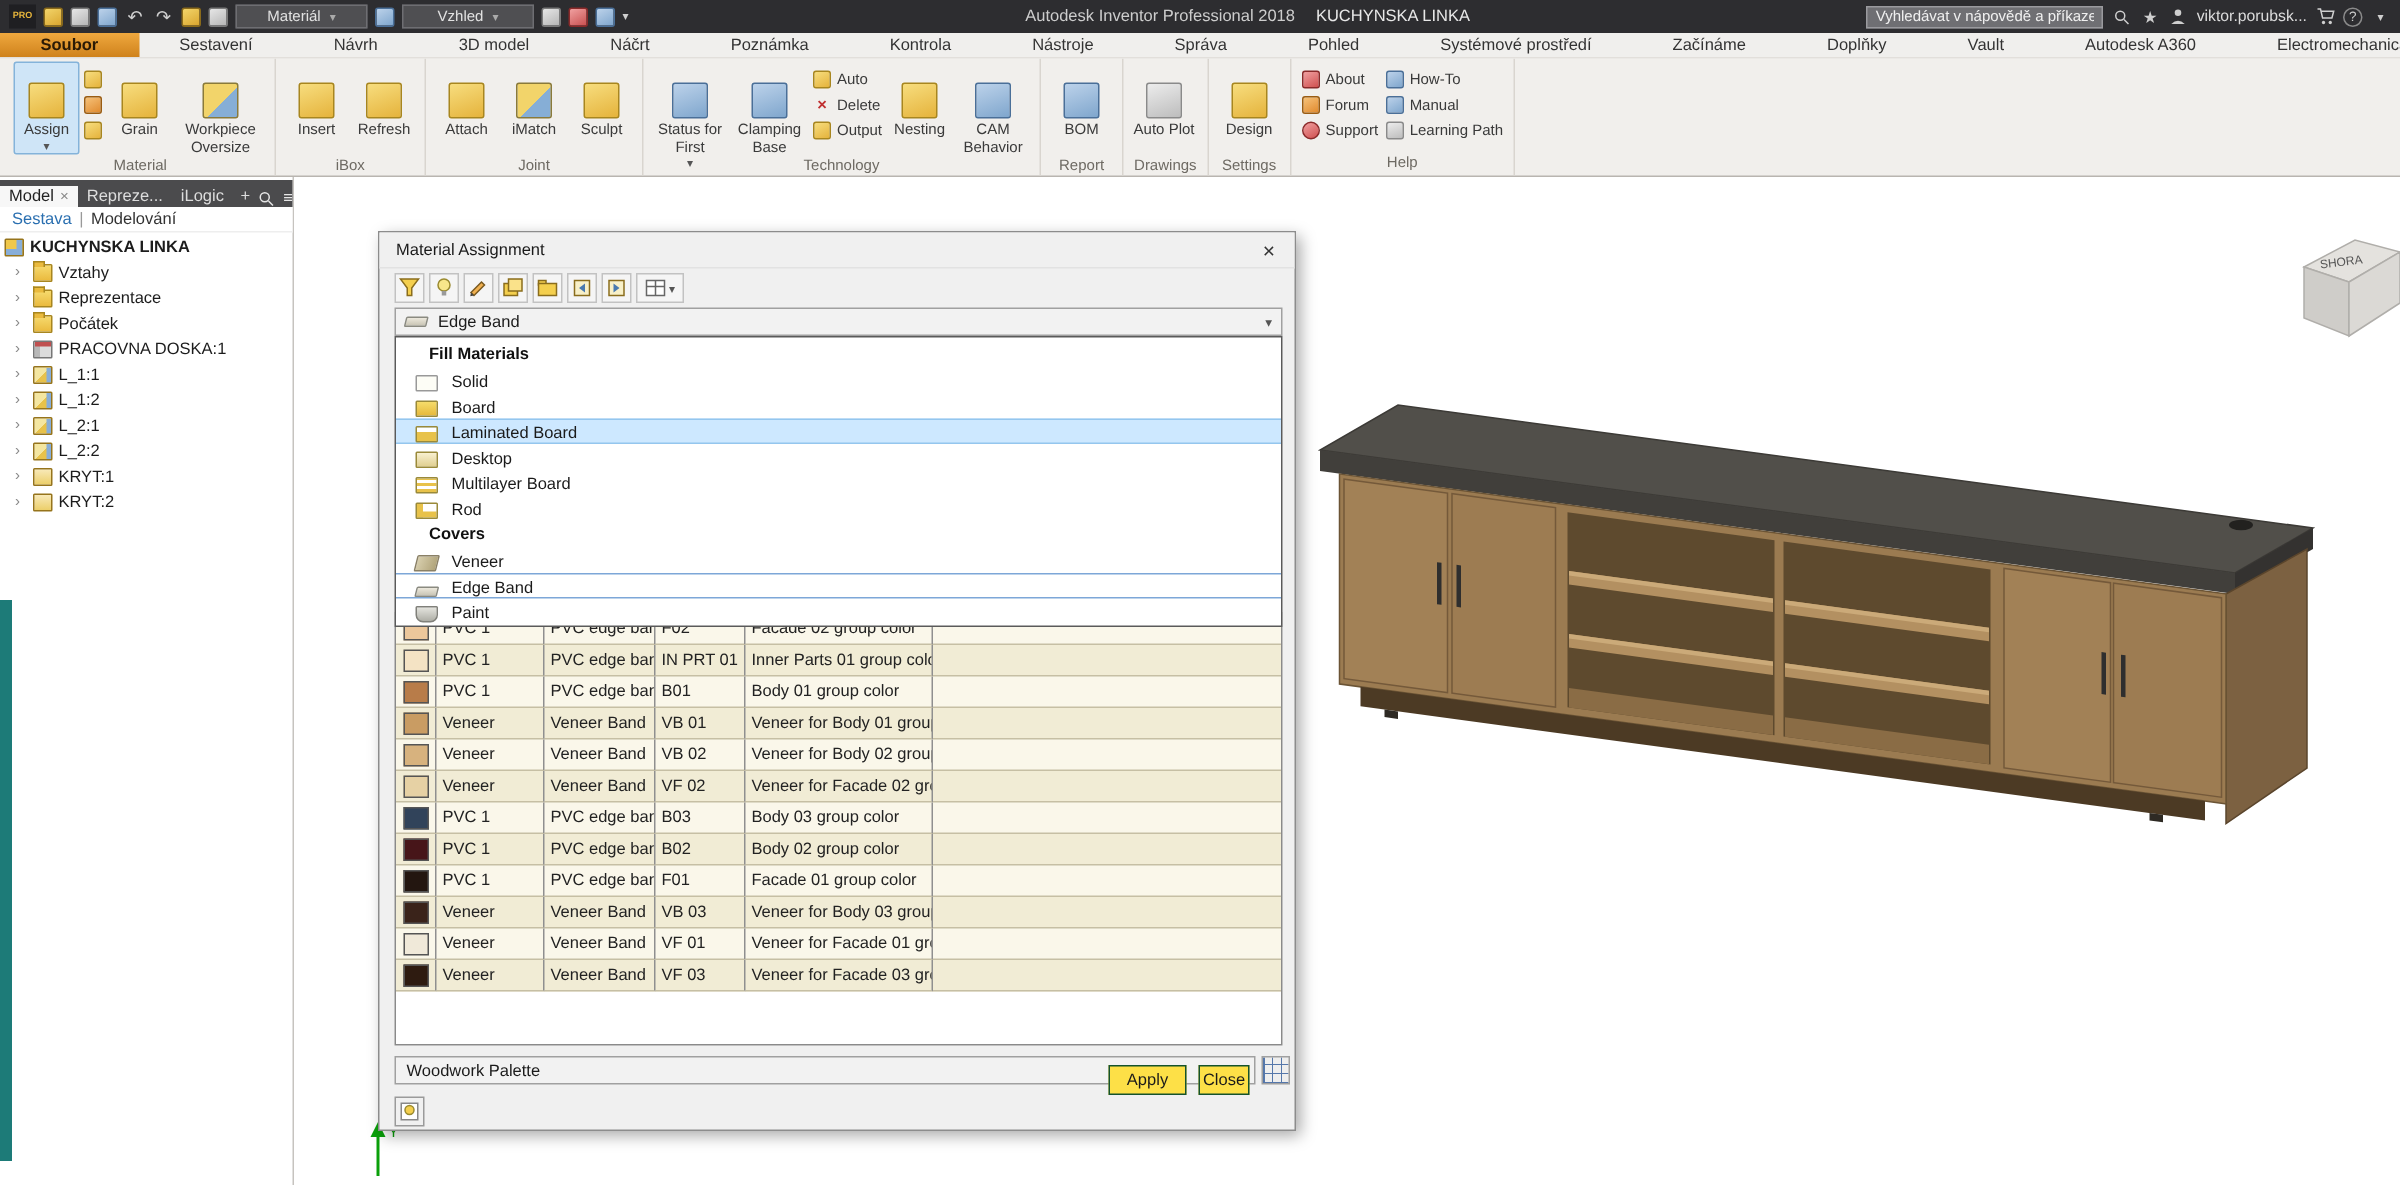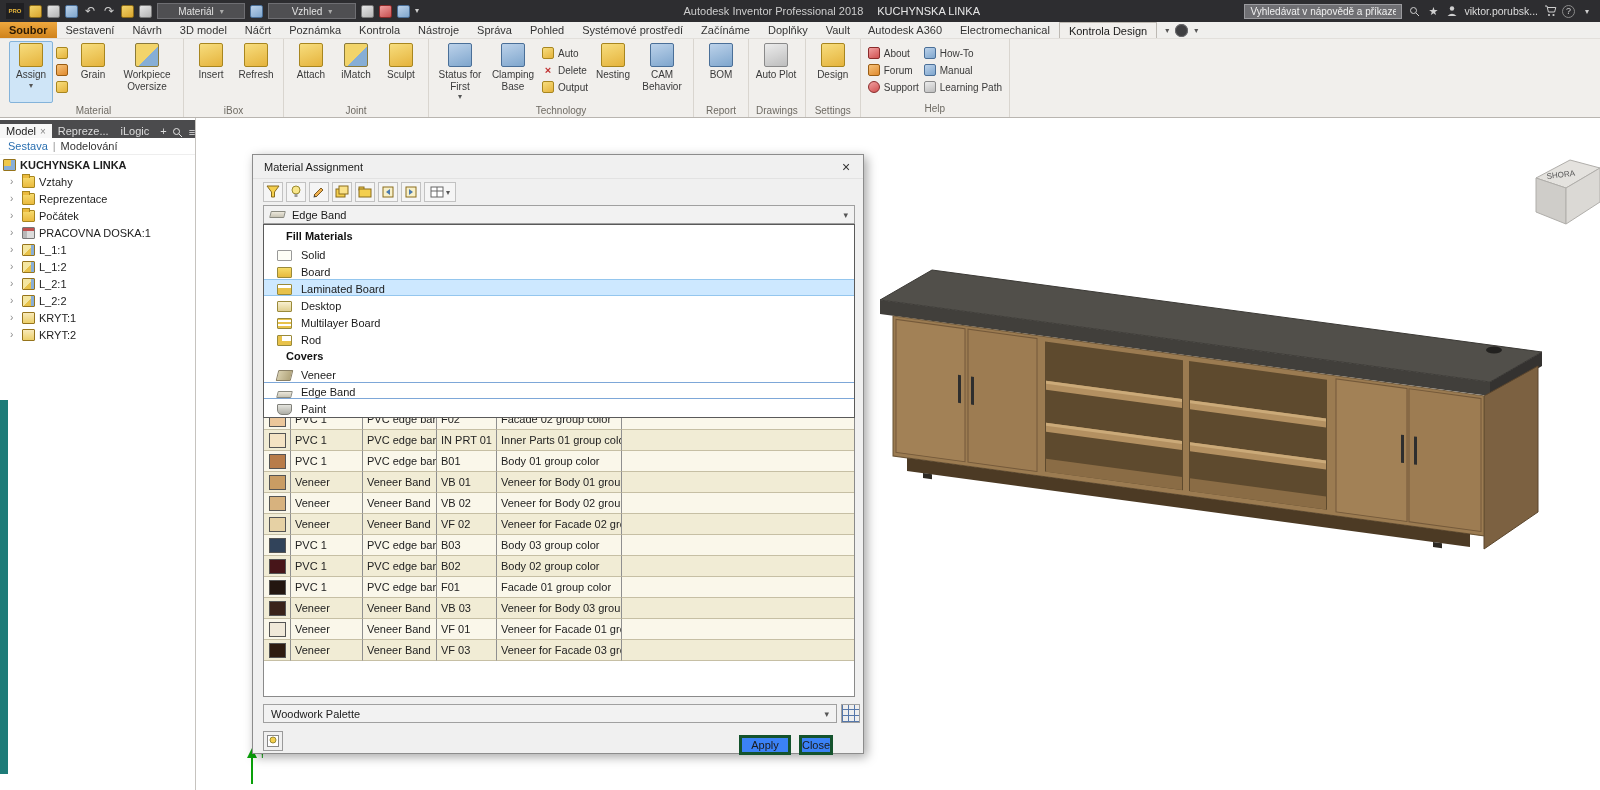--- a/index.html
+++ b/index.html
@@ -24,36 +24,36 @@
   .ttitle .t1{color:#cdcdcd}.ttitle .t2{color:#e8e8e8}
   .spacer{flex:1}
   .searchbox{width:158px;height:15px;background:#6f6f73;border:1px solid #9a9a9e;color:#f0f0f0;
     font-size:10px;padding:0 5px;font-family:"Liberation Sans",sans-serif}
   .tbicon{width:14px;height:14px;display:flex;align-items:center;justify-content:center;color:#cfcfcf;font-size:11px}
   .username{color:#dcdcdc;font-size:10.5px;white-space:nowrap}
 
   
   .rtabs{position:absolute;left:0;top:22px;width:100%;height:17px;background:#f0efed;
     display:flex;align-items:stretch;font-size:11px;z-index:19;border-bottom:1px solid #e2dfdb}
-  .rtab{padding:1px 9px;display:flex;align-items:center;color:#333;white-space:nowrap}
+  .rtab{padding:1px 27px;display:flex;align-items:center;color:#333;white-space:nowrap}
   .rtab.soubor{background:linear-gradient(#efa83e,#cf821c);color:#2a1a05;font-weight:bold}
   .rtab.active{background:#f1efec;border:1px solid #bdb9b3;border-bottom:none;color:#1a1a1a}
   .rtab-extra{display:flex;align-items:center;gap:6px;padding:0 8px;color:#555}
   .cloudicon{width:13px;height:13px;border-radius:50%;background:#3f3f42;display:inline-block;
     box-shadow:inset 0 0 0 1px #6a6a6e}
   .rtab-caret{font-size:8px;color:#555}
 
   
   .ribbon{position:absolute;left:0;top:39px;width:100%;height:79px;background:#f1efec;
     border-bottom:1px solid #b9b5b0;display:flex;align-items:stretch;z-index:18;padding-left:4px}
   .rgroup{display:flex;flex-direction:column;border-right:1px solid #d9d5cf;padding:2px 5px 0}
   .rbtns{display:flex;align-items:flex-start;flex:1;gap:1px}
   .rglabel{font-size:10px;color:#6e6a63;text-align:center;padding:2px 2px 3px;white-space:nowrap}
   .bigbtn{display:flex;flex-direction:column;align-items:center;width:52px;height:62px;
-    padding-top:1px;border:1px solid transparent;border-radius:2px;font-size:10px;color:#3a3a3a;text-align:center}
+    padding-top:13px;border:1px solid transparent;border-radius:2px;font-size:10px;color:#3a3a3a;text-align:center}
   .bigbtn.wide{width:62px}.bigbtn.narrow{width:44px}
   .bigbtn.active{background:#cfe5f7;border-color:#84b3da}
   .ricon{width:24px;height:24px;margin-bottom:2px;border-radius:2px;flex:none}
   .ic-y{background:linear-gradient(160deg,#f7dd7e,#e5b33c);border:1px solid #a8861f}
   .ic-b{background:linear-gradient(160deg,#bcd2ea,#7fa6cd);border:1px solid #4a6f98}
   .ic-g{background:linear-gradient(160deg,#ececec,#bdbdbd);border:1px solid #8a8a8a}
   .ic-mix{background:linear-gradient(135deg,#f2d46a 55%,#86aed6 55%);border:1px solid #8a7a3a}
   .blabel{line-height:1.15}
   .caret{font-size:8px;color:#555;line-height:1;margin-top:1px}
   .smallcol{display:flex;flex-direction:column;gap:3px;padding-top:5px;margin:0 2px}
@@ -143,21 +143,21 @@
   .c-code{width:60px}.c-desc{width:125px}.c-rest{flex:1;border-right:none}
   .swatch{width:17px;height:15px;border:1px solid #555;flex:none}
   .dpalette{position:absolute;left:10px;top:549px;width:574px;height:19px;background:#f2f2f2;
     border:1px solid #a0a0a0;display:flex;align-items:center;padding:0 7px;color:#1a1a1a}
   .dpalette .chevr{margin-left:auto;color:#555;font-size:9px}
   .dgrid{position:absolute;left:588px;top:549px;width:19px;height:19px;border:1px solid #a0a0a0;
     background-color:#eee;background-image:repeating-linear-gradient(0deg,#5577aa 0 1px,transparent 1px 6px),
     repeating-linear-gradient(90deg,#5577aa 0 1px,transparent 1px 6px)}
   .dfootbtn{position:absolute;left:10px;top:576px;width:20px;height:20px;border:1px solid #9a9a9a;
     background:#f0f0f0;display:flex;align-items:center;justify-content:center}
-  .winbtn{position:absolute;top:580px;height:20px;background:#3b82f6;border:3px solid #14532d;
+  .winbtn{position:absolute;top:555px;height:20px;background:#fde047;border:1px solid #14532d;
     display:flex;align-items:center;justify-content:center;color:#1a1a1a;font-size:11px}
   .dapply{left:486px;width:52px}
   .dclosebtn{left:546px;width:34px}
 </style>
 </head>
 <body>
 
 <div id="app">
 
   <div class="titlebar">

